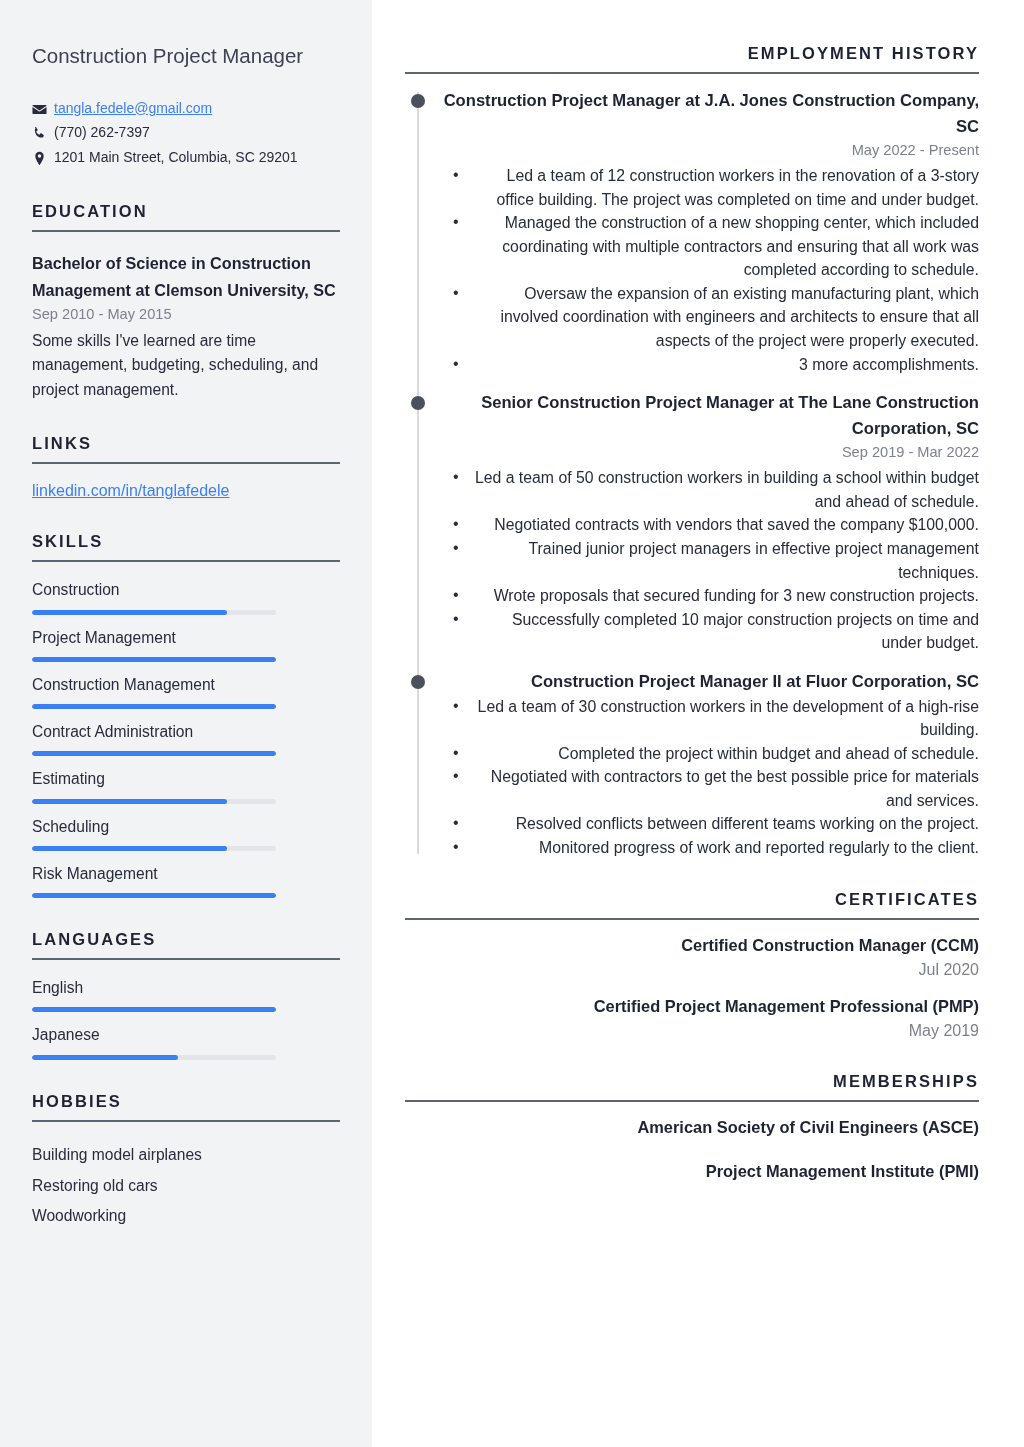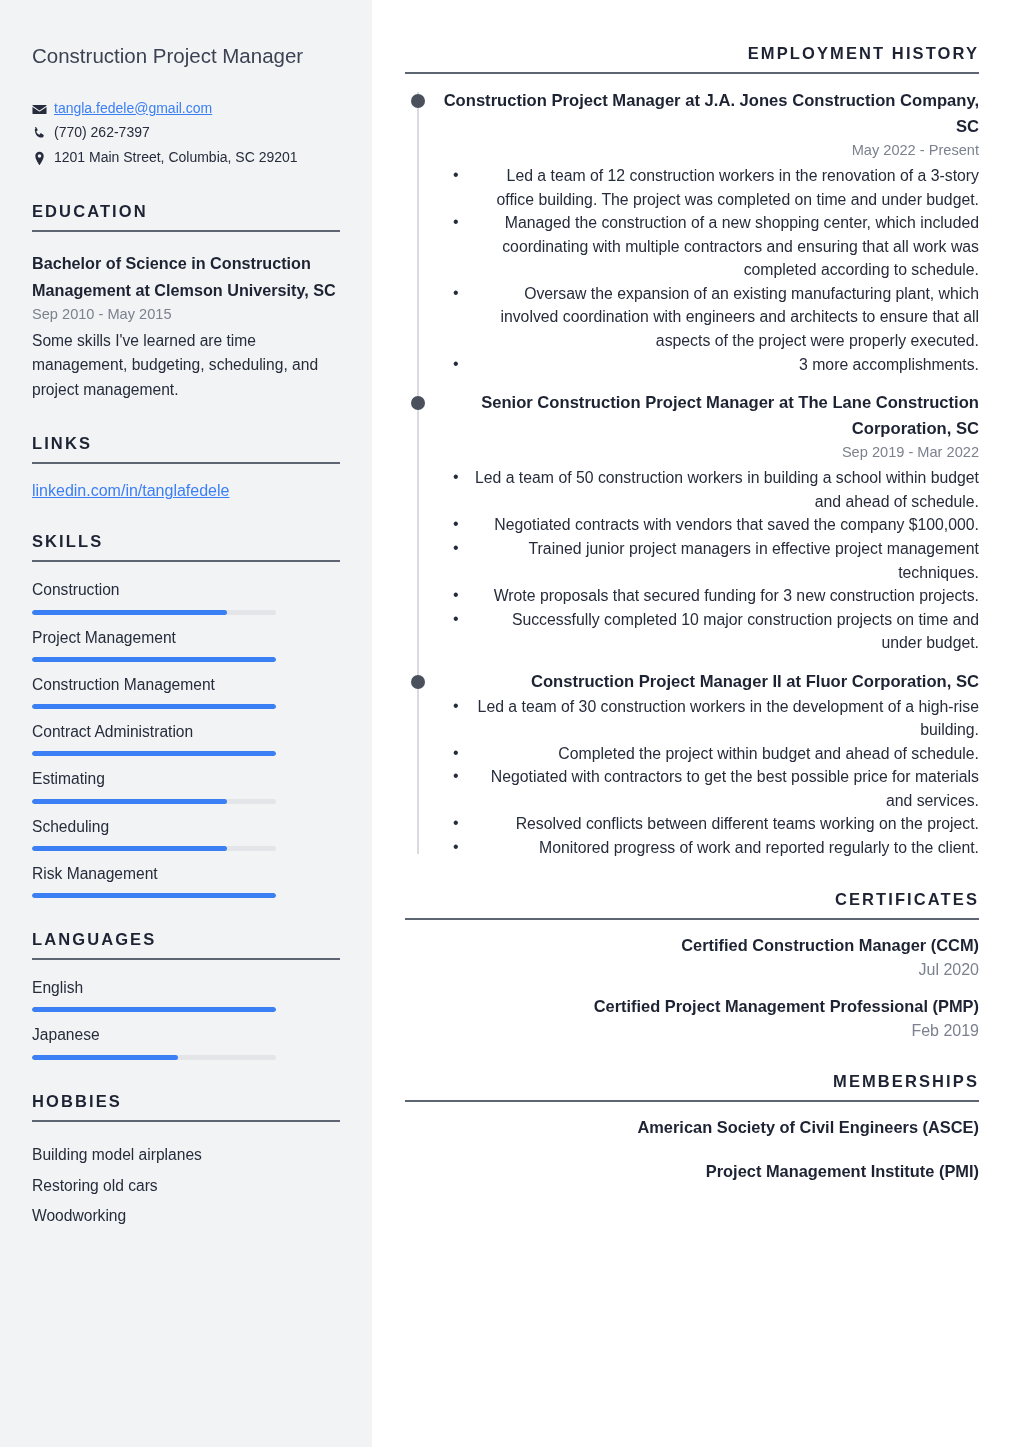--- a/index.html
+++ b/index.html
@@ -425,21 +425,21 @@
     <section class="main-sec">
       <div class="sec-head">CERTIFICATES</div>
       <div class="sec-rule"></div>
       <div id="certificates-list">
           <div class="cert-item">
             <div class="cert-name">Certified Construction Manager (CCM)</div>
             <div class="cert-date">Jul 2020</div>
           </div>
           <div class="cert-item">
             <div class="cert-name">Certified Project Management Professional (PMP)</div>
-            <div class="cert-date">Feb 2019</div>
+            <div class="cert-date">May 2019</div>
           </div>
         </div>
     </section>
 
     <section class="main-sec">
       <div class="sec-head">MEMBERSHIPS</div>
       <div class="sec-rule"></div>
       <div id="memberships-list">
           <div class="mem-item">American Society of Civil Engineers (ASCE)</div>
           <div class="mem-item">Project Management Institute (PMI)</div>

